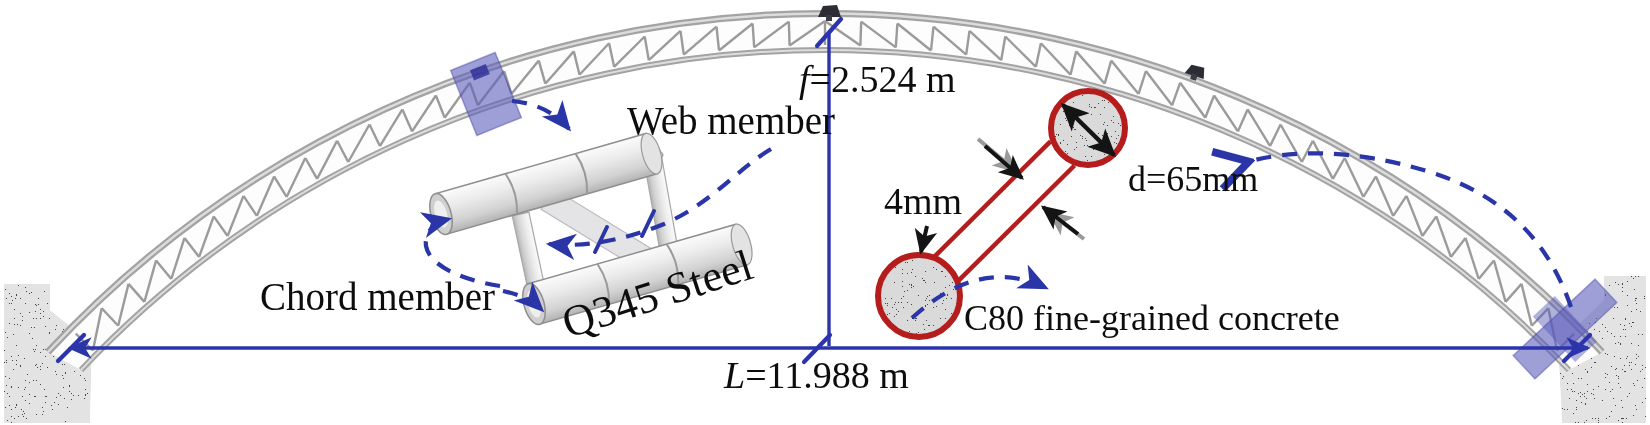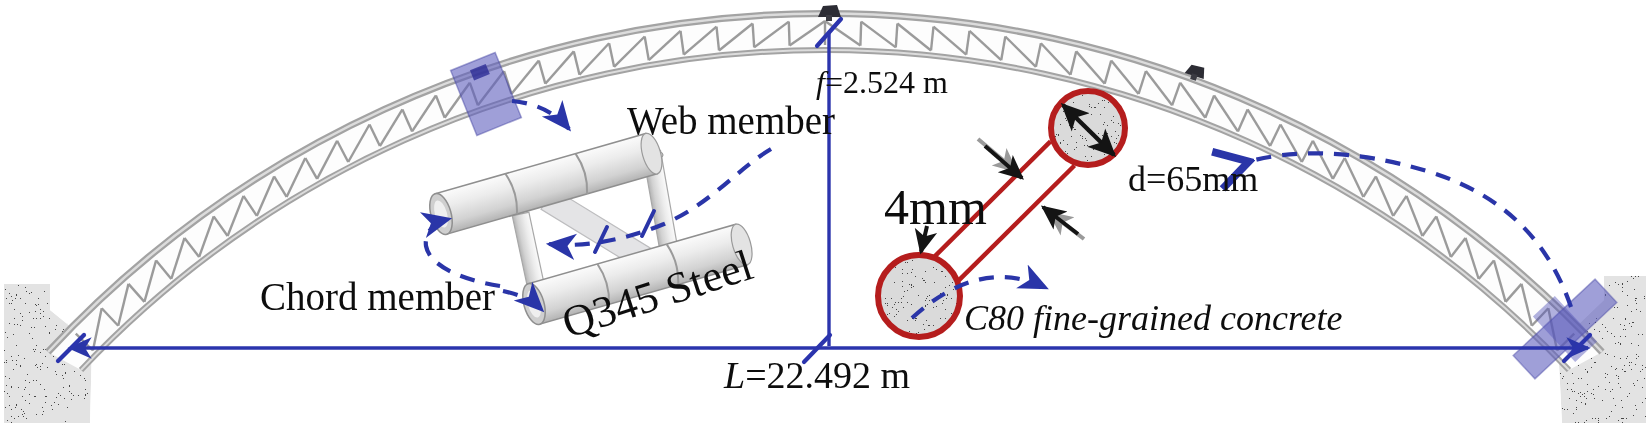--- a/index.html
+++ b/index.html
@@ -264,21 +264,21 @@
   <g stroke="#2a35a8" stroke-width="4" stroke-linecap="round">
     <path d="M654,211 L642,236"></path>
     <path d="M607,227 L595,252"></path>
   </g>
 </svg>
 
 <div class="lbl" style="left:260px;top:277px;font-size:39px;">Chord member</div>
 <div class="lbl" style="left:627px;top:101px;font-size:39px;">Web member</div>
 <div class="lbl rot" style="left:564px;top:303px;font-size:44px;">Q345 Steel</div>
 
-<div class="lbl" style="left:816px;top:60px;font-size:32px;margin-top:6px;"><span class="it">f</span><span>=2.524 m</span></div>
-
-<div class="lbl" style="left:724px;top:356px;font-size:38px;"><span class="it">L</span><span>=22.492 m</span></div>
-
-<div class="lbl" style="left:884px;top:182px;font-size:50px;">4mm</div>
+<div class="lbl" style="left:799px;top:60px;font-size:38px;"><span class="it">f</span><span>=2.524 m</span></div>
+
+<div class="lbl" style="left:724px;top:356px;font-size:38px;"><span class="it">L</span><span>=11.988 m</span></div>
+
+<div class="lbl" style="left:884px;top:182px;font-size:38px;">4mm</div>
 <div class="lbl" style="left:1128px;top:161px;font-size:36px;">d=65mm</div>
-<div class="lbl" style="left:964px;top:300px;font-size:36px;font-style:italic;">C80 fine-grained concrete</div>
+<div class="lbl" style="left:964px;top:300px;font-size:36px;">C80 fine-grained concrete</div>
 
 </div>
 
 </body></html>

